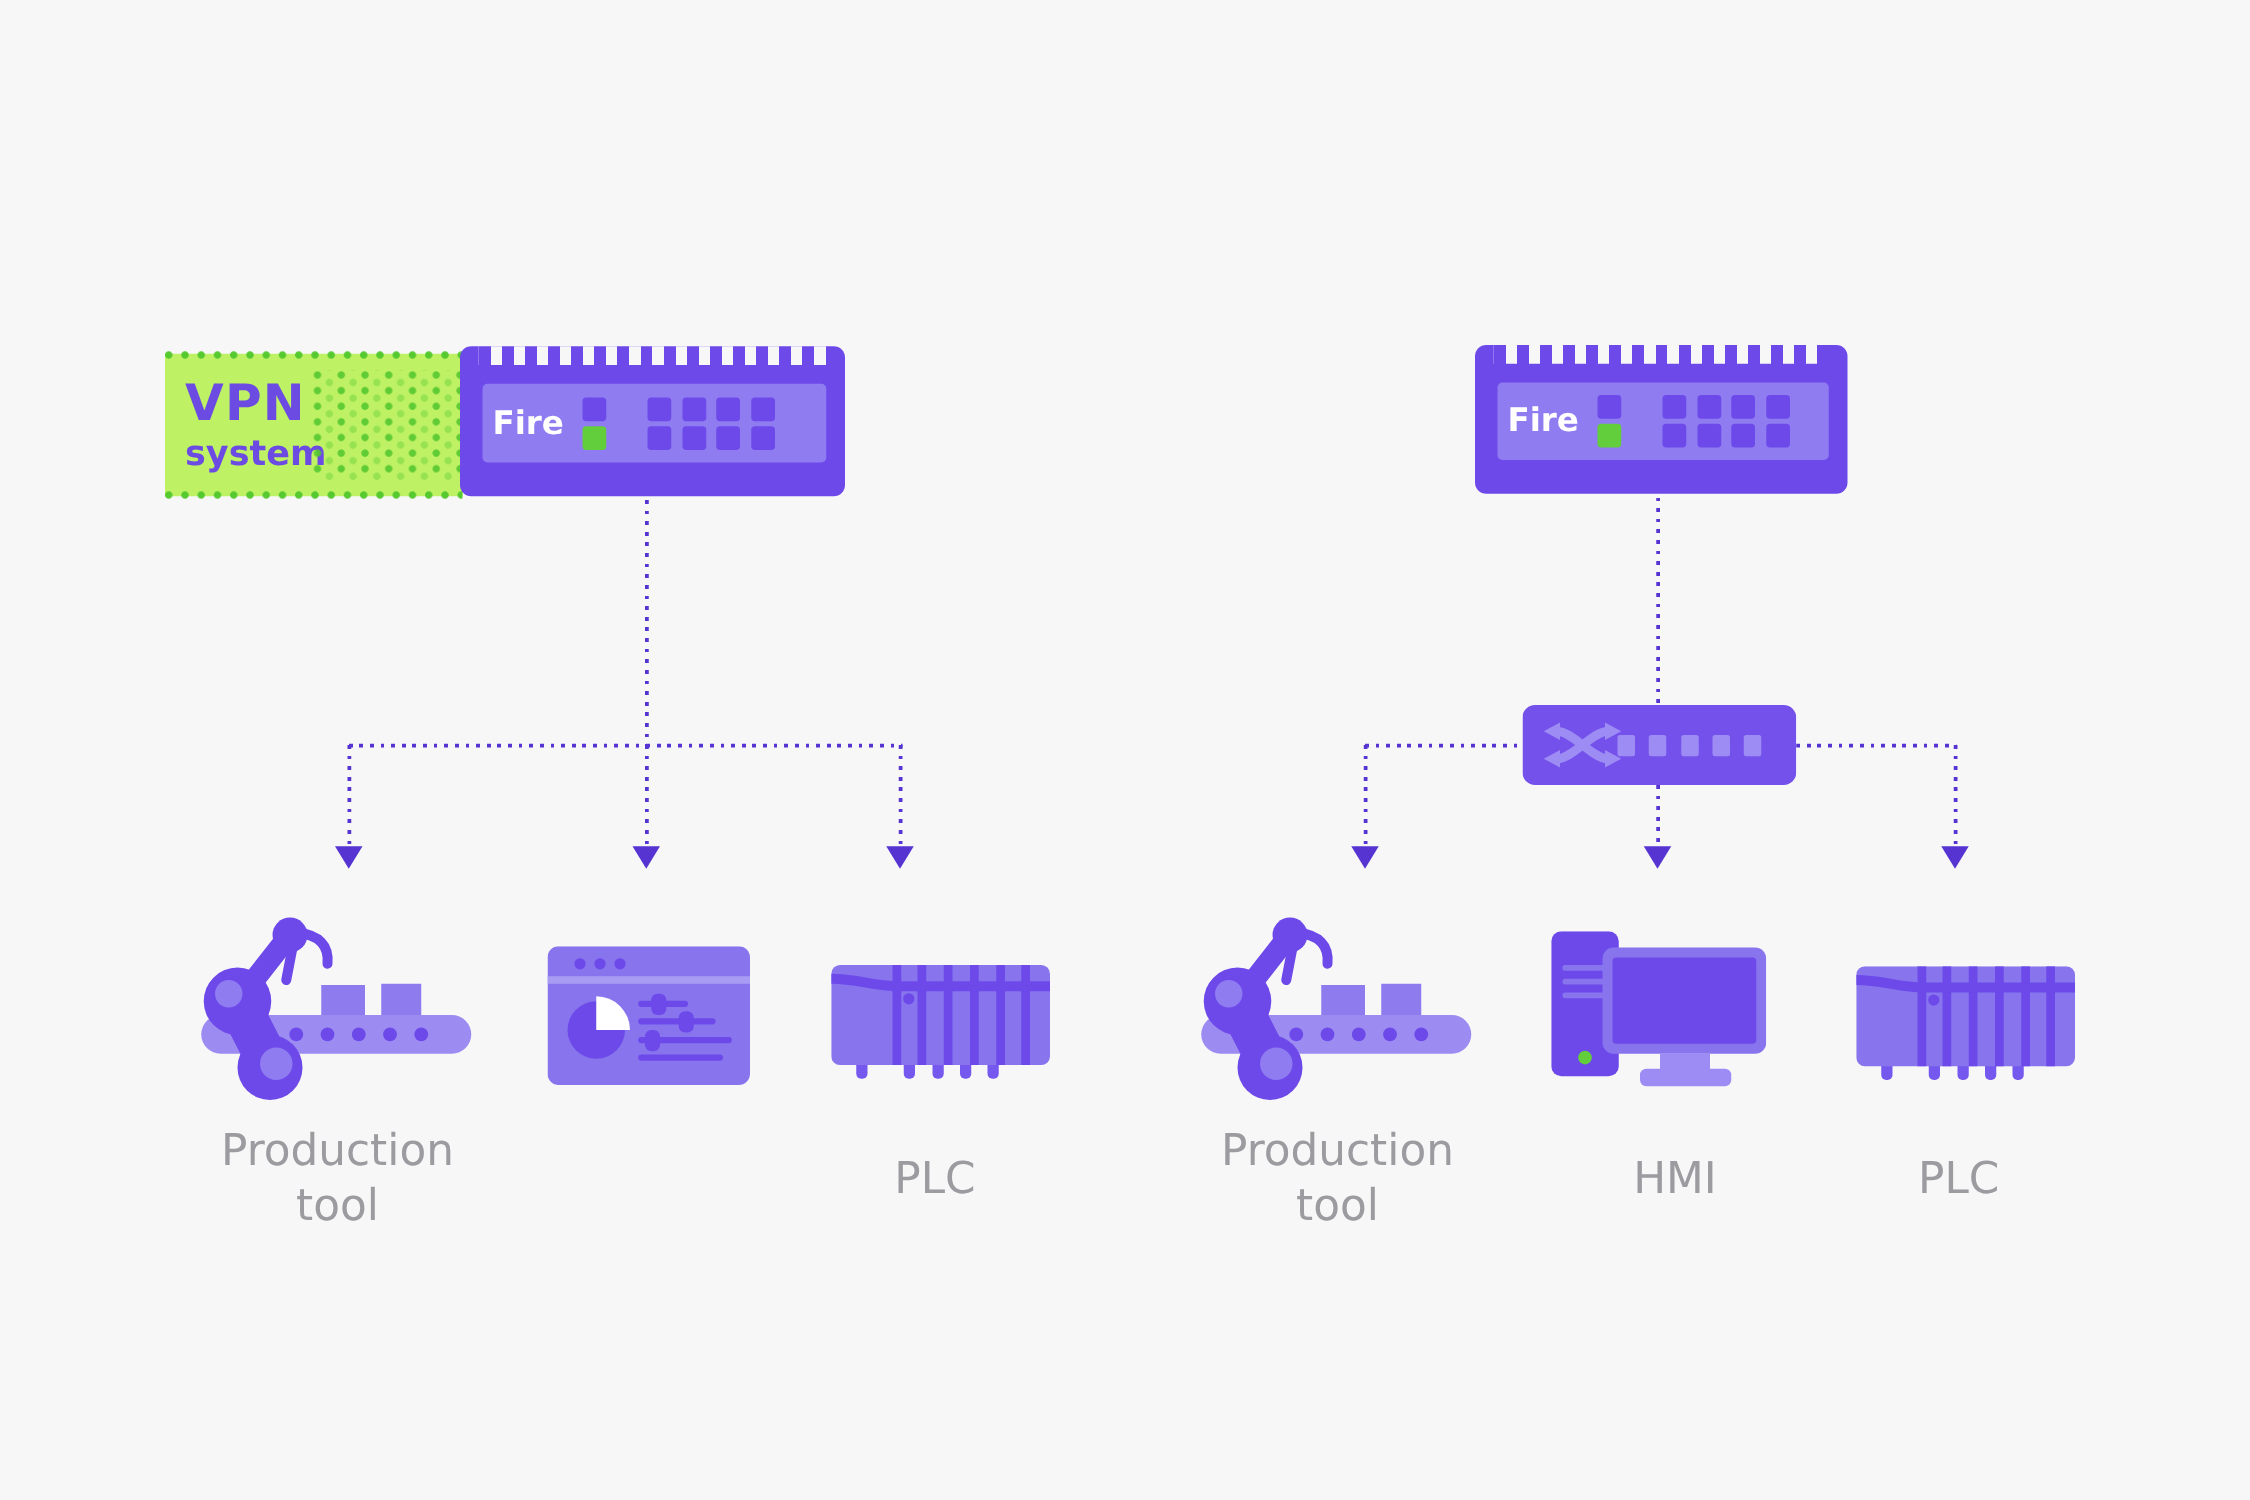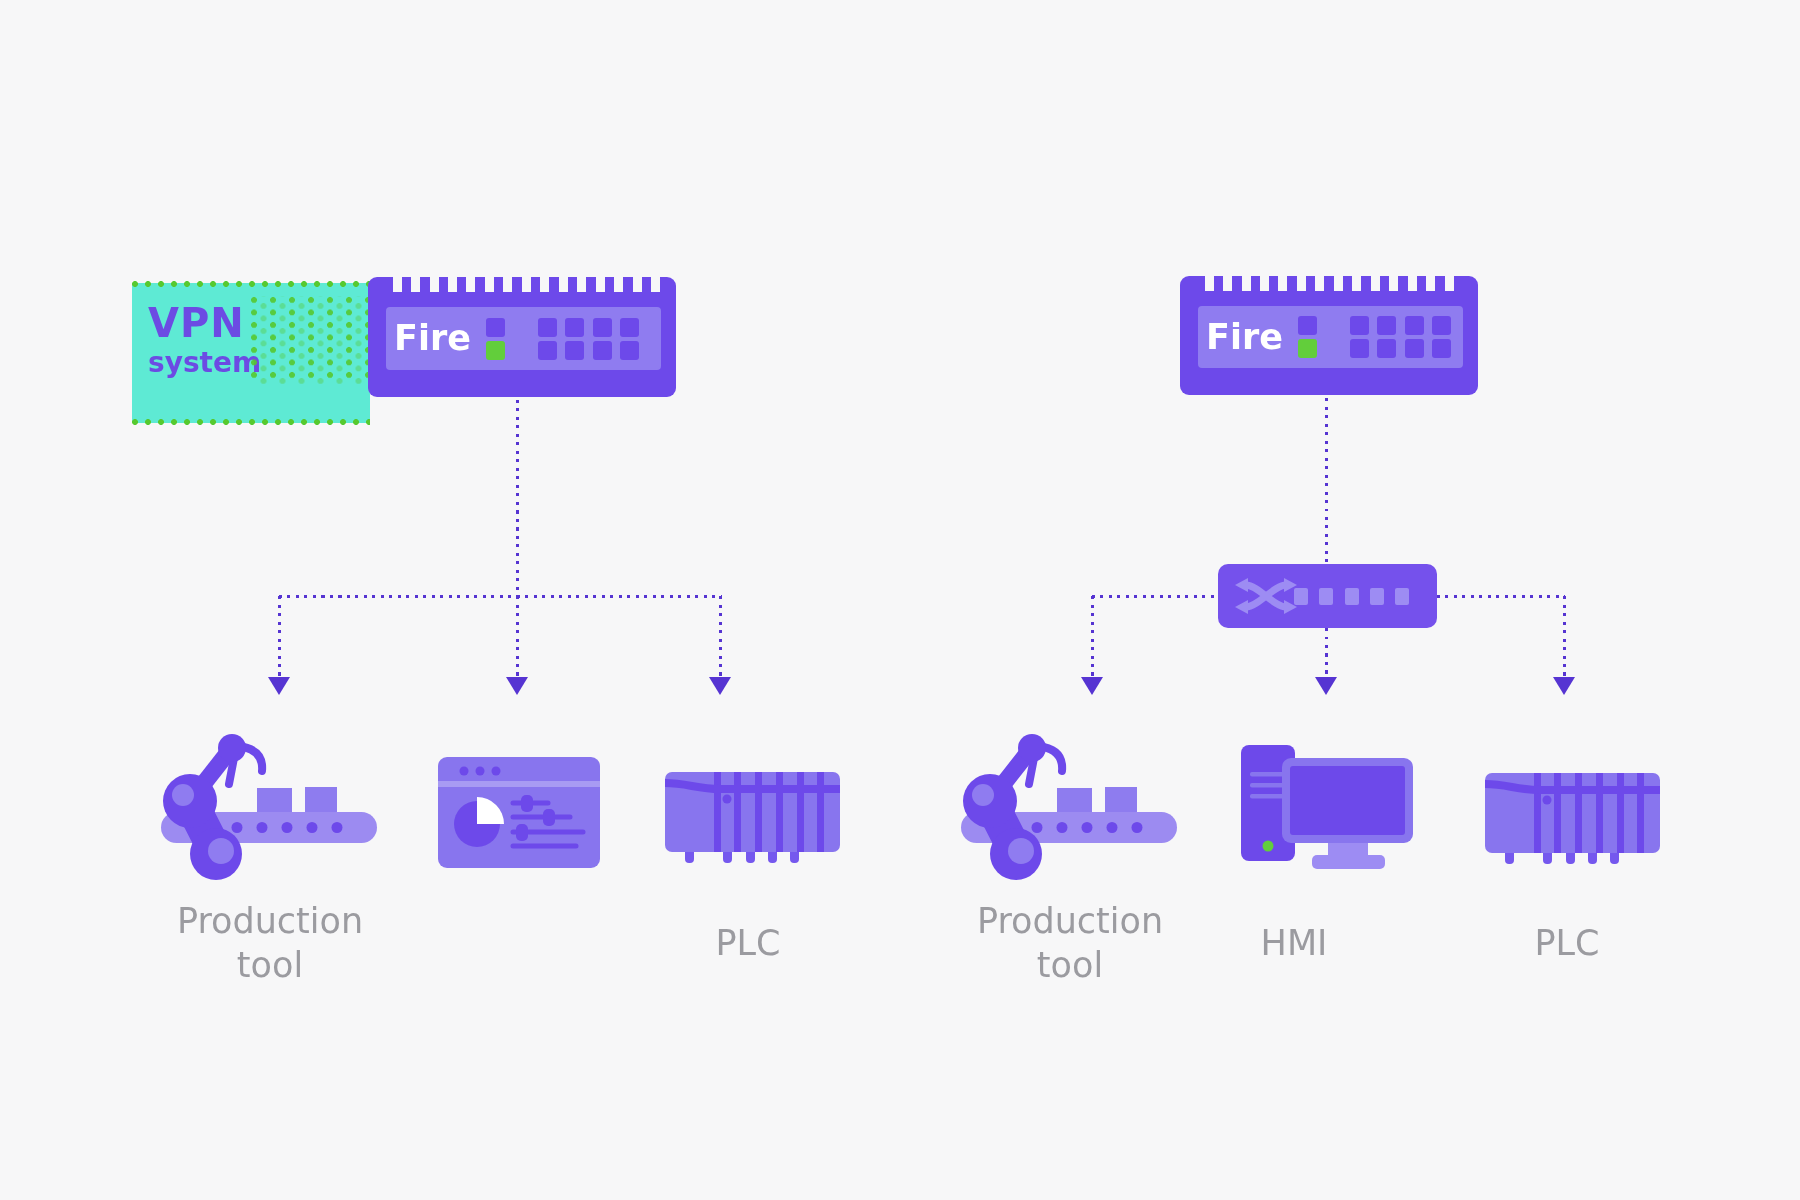--- a/index.html
+++ b/index.html
@@ -1,21 +1,21 @@
 <!DOCTYPE html>
 <html><head>
 <meta charset="utf-8">
 <style>
   * { margin:0; padding:0; box-sizing:border-box; }
   html,body { width:1800px; height:1200px; }
   body { font-family:"DejaVu Sans","Liberation Sans",sans-serif; background:#f7f7f8; }
   .stage { position:relative; width:1800px; height:1200px; background:#f7f7f8; overflow:hidden; }
 
   
-  .vpn-box { position:absolute; left:132px; top:283px; width:238px; height:140px; background:#5eead4; }
+  .vpn-box { position:absolute; left:132px; top:283px; width:238px; height:114px; background:#bef264; }
   .vpn-dots-top, .vpn-dots-bottom {
     position:absolute; left:0; right:0; height:6px;
     background-image:radial-gradient(circle at 3px 3px, #56c930 2.6px, transparent 3.3px);
     background-size:13px 6px; background-repeat:repeat-x;
   }
   .vpn-dots-top { top:-2px; }
   .vpn-dots-bottom { bottom:-2px; }
   .vpn-text { position:absolute; left:16px; top:20px; width:96px; text-align:center; color:#6c4be3; }
   .vpn-line1 { display:block; font-size:40px; font-weight:bold; line-height:1.0; letter-spacing:1px; }
   .vpn-line2 { display:block; font-size:28px; font-weight:bold; line-height:1.0; margin-top:6px; }
@@ -26,21 +26,21 @@
     background-size:19px 12.5px, 19px 12.5px;
     background-position:0 0, 9.5px 6px;
   }
 
   
   .firewall { position:absolute; background:#6d49ea; border-radius:9px; }
   .fw-teeth { position:absolute; top:0; left:15px; right:15px; height:15px;
     background:repeating-linear-gradient(90deg, transparent 0 9.5px, #f7f7f8 9.5px 18.5px); }
   .fw-panel { position:absolute; left:18px; right:15px; top:30px; bottom:27px;
     background:#8f7cf0; border-radius:4px; display:flex; align-items:center; }
-  .fw-label { color:#ffffff; font-weight:bold; font-size:35px; margin-left:8px; line-height:1; }
+  .fw-label { color:#ffffff; font-weight:bold; font-size:26px; margin-left:8px; line-height:1; }
   .fw-leds { display:flex; flex-direction:column; gap:4px; margin-left:15px; }
   .led { width:19px; height:19px; border-radius:3px; display:block; }
   .led-dark { background:#6d49ea; }
   .led-green { background:#62ce3b; }
   .fw-ports { display:grid; grid-template-columns:repeat(4,19px); grid-auto-rows:19px; gap:4px 8.5px; margin-left:33px; }
   .port { background:#6d49ea; border-radius:3px; }
 
   
   .dot-v { position:absolute; width:3px;
     background-image:repeating-linear-gradient(180deg, #5634d2 0 3px, transparent 3px 8.5px); }
@@ -258,21 +258,21 @@
   </svg>
 
   <svg class="icon" style="left:1485px; top:773px;" width="176" height="92" viewBox="0 0 176 92">
       <use href="#sym-plc"></use>
     </svg>
 
   <div class="node-label" style="left:920px;">
     <span>Production</span>
     <span>tool</span>
   </div>
-  <div class="node-label" style="left:1144px;justify-content:center;">
+  <div class="node-label" style="left:1190px;justify-content:center;">
     <span>HMI</span>
     <span></span>
   </div>
   <div class="node-label" style="left:1417px;">
     <span>PLC</span>
     <span></span>
   </div>
 
 </div>
 

